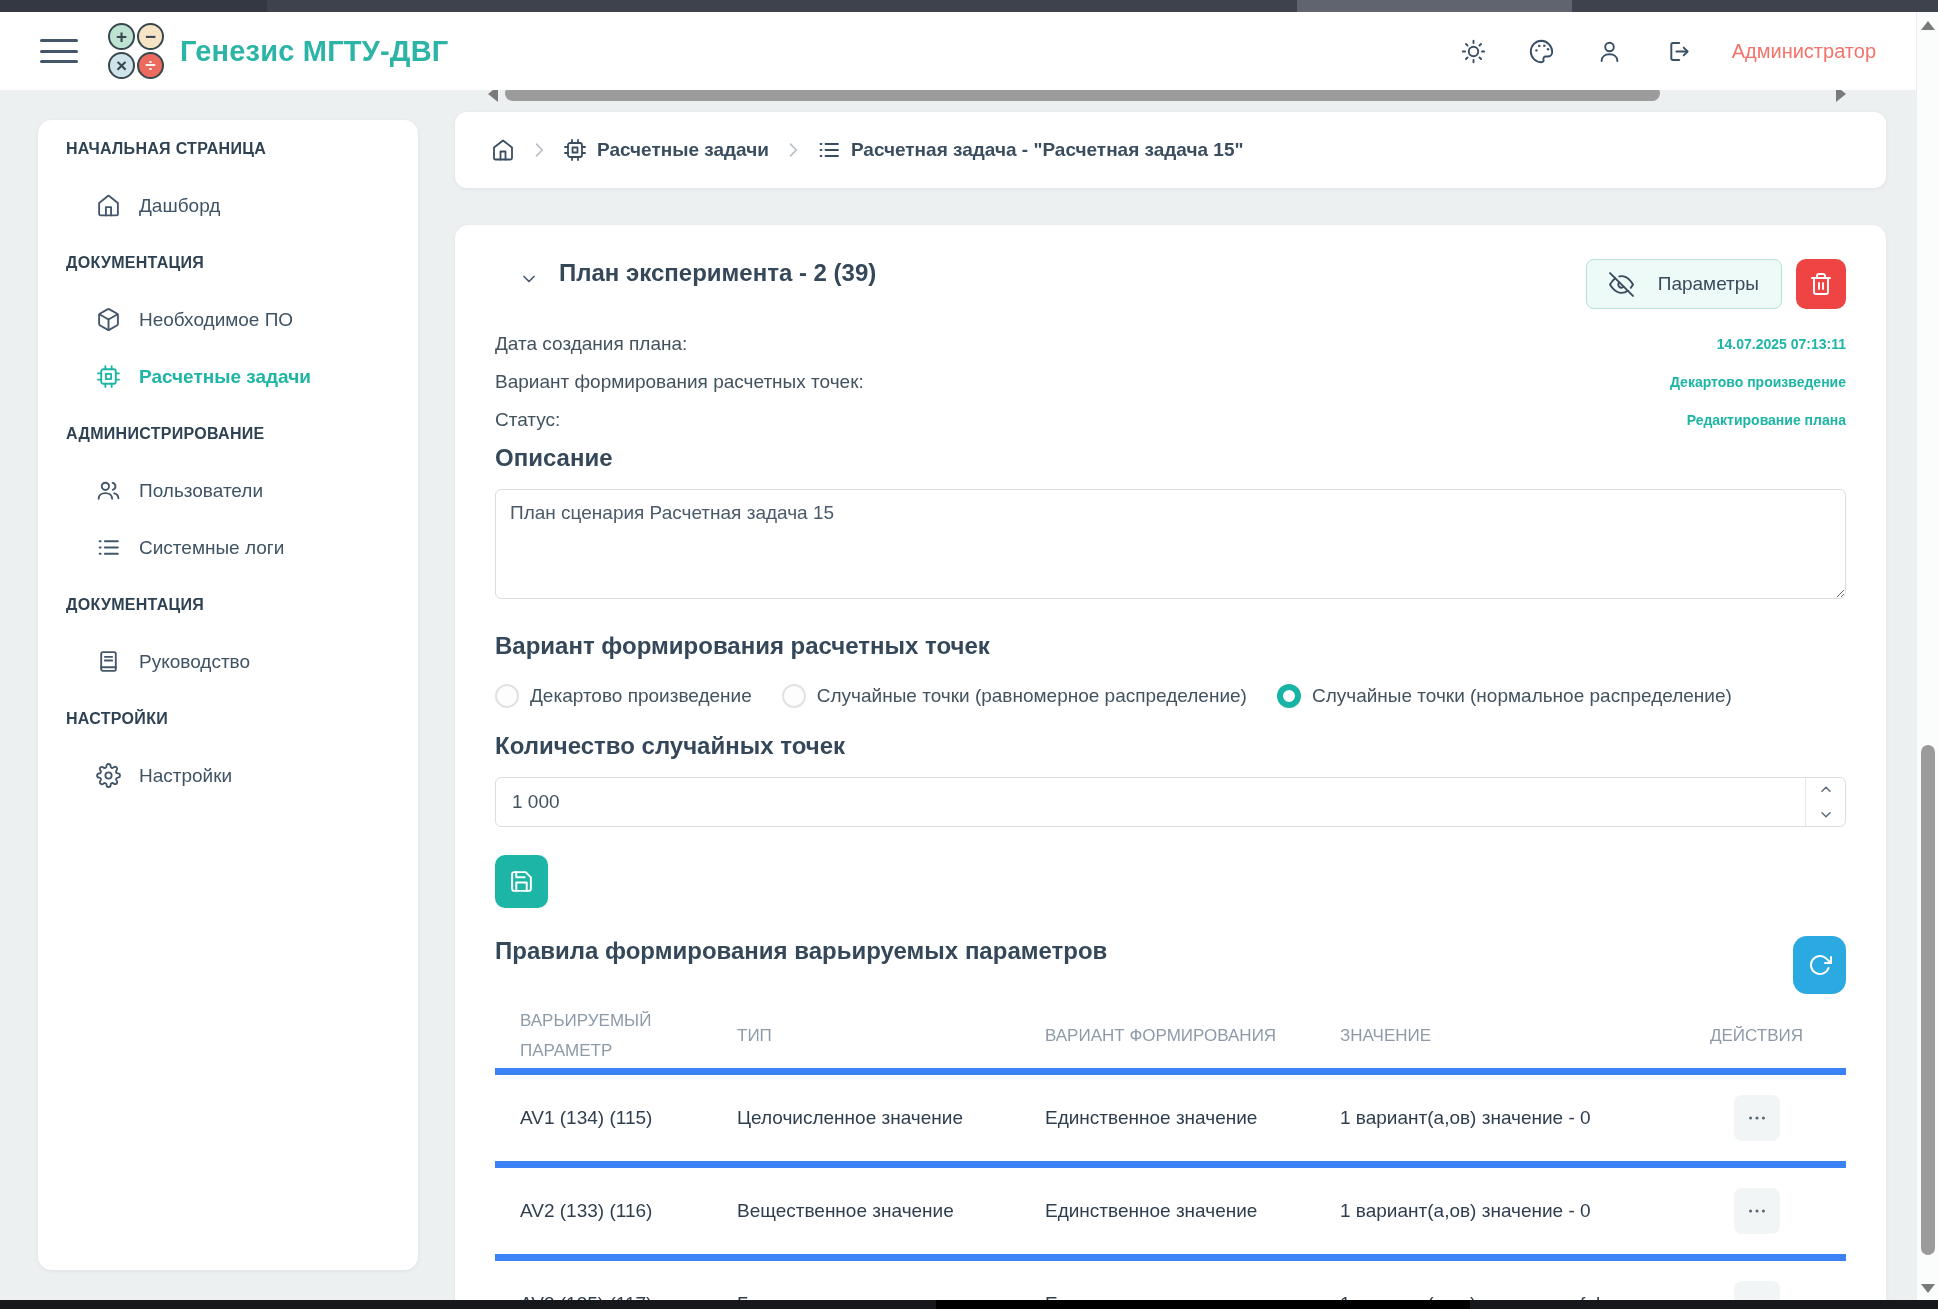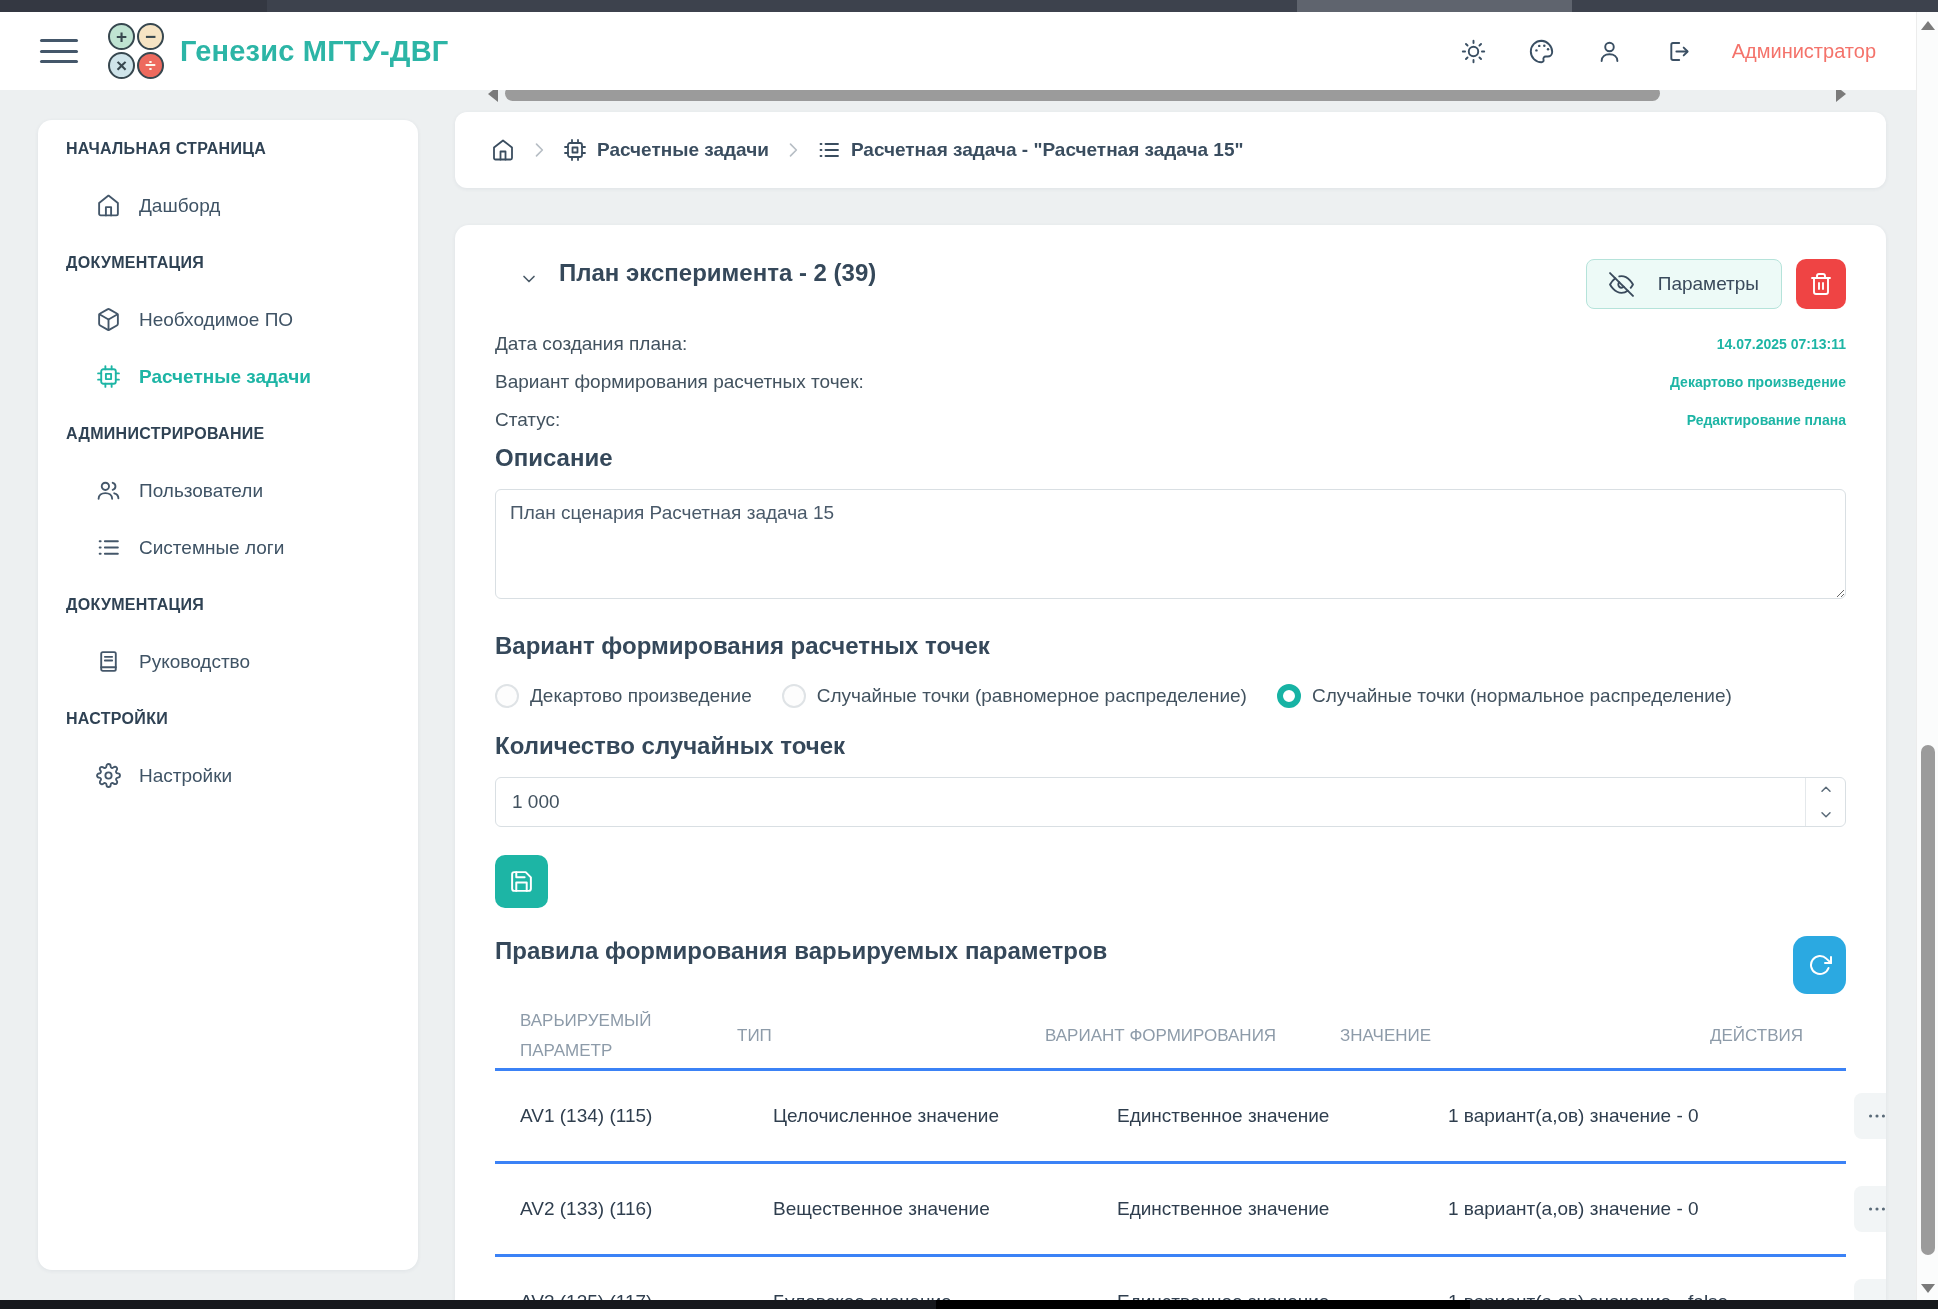--- a/index.html
+++ b/index.html
@@ -131,21 +131,21 @@
   .save-btn .icn { width:25px; height:25px; color:#fff; }
 
   .rules-row { margin-top:28px; height:60px; display:flex; align-items:flex-start; justify-content:space-between; }
   .refresh-btn { width:53px; height:58px; background:#2ba9e1; border:none; border-radius:14px; display:flex; align-items:center; justify-content:center; cursor:pointer; }
   .refresh-btn .icn { width:24px; height:24px; color:#fff; }
 
   .rules-table { margin-top:8px; }
   .t-head, .t-row { display:grid; grid-template-columns:217px 308px 295px 370px 1fr; padding:0 25px; align-items:center; }
   .t-head { min-height:64px; }
   .t-head .th { font-size:17px; color:#8d9ba9; line-height:1.75; padding-right:20px; }
-  .t-row { height:93px; border-top:3px solid #3b82f6;gap:36px; }
+  .t-row { height:93px; border-top:7px solid #3b82f6; }
   .t-row:first-of-type { border-top:none; }
   .t-row .td { font-size:19px; color:#2f3e4e; padding-right:18px; }
   .td-actions { display:flex; justify-content:center; }
   .ellipsis-btn { width:46px; height:46px; background:#f2f5f6; border:none; border-radius:8px; display:flex; align-items:center; justify-content:center; cursor:pointer; color:#5a6a78; }
 </style>
 </head>
 <body>
 
 <div class="top-strip">
   <div class="seg-dark"></div>

